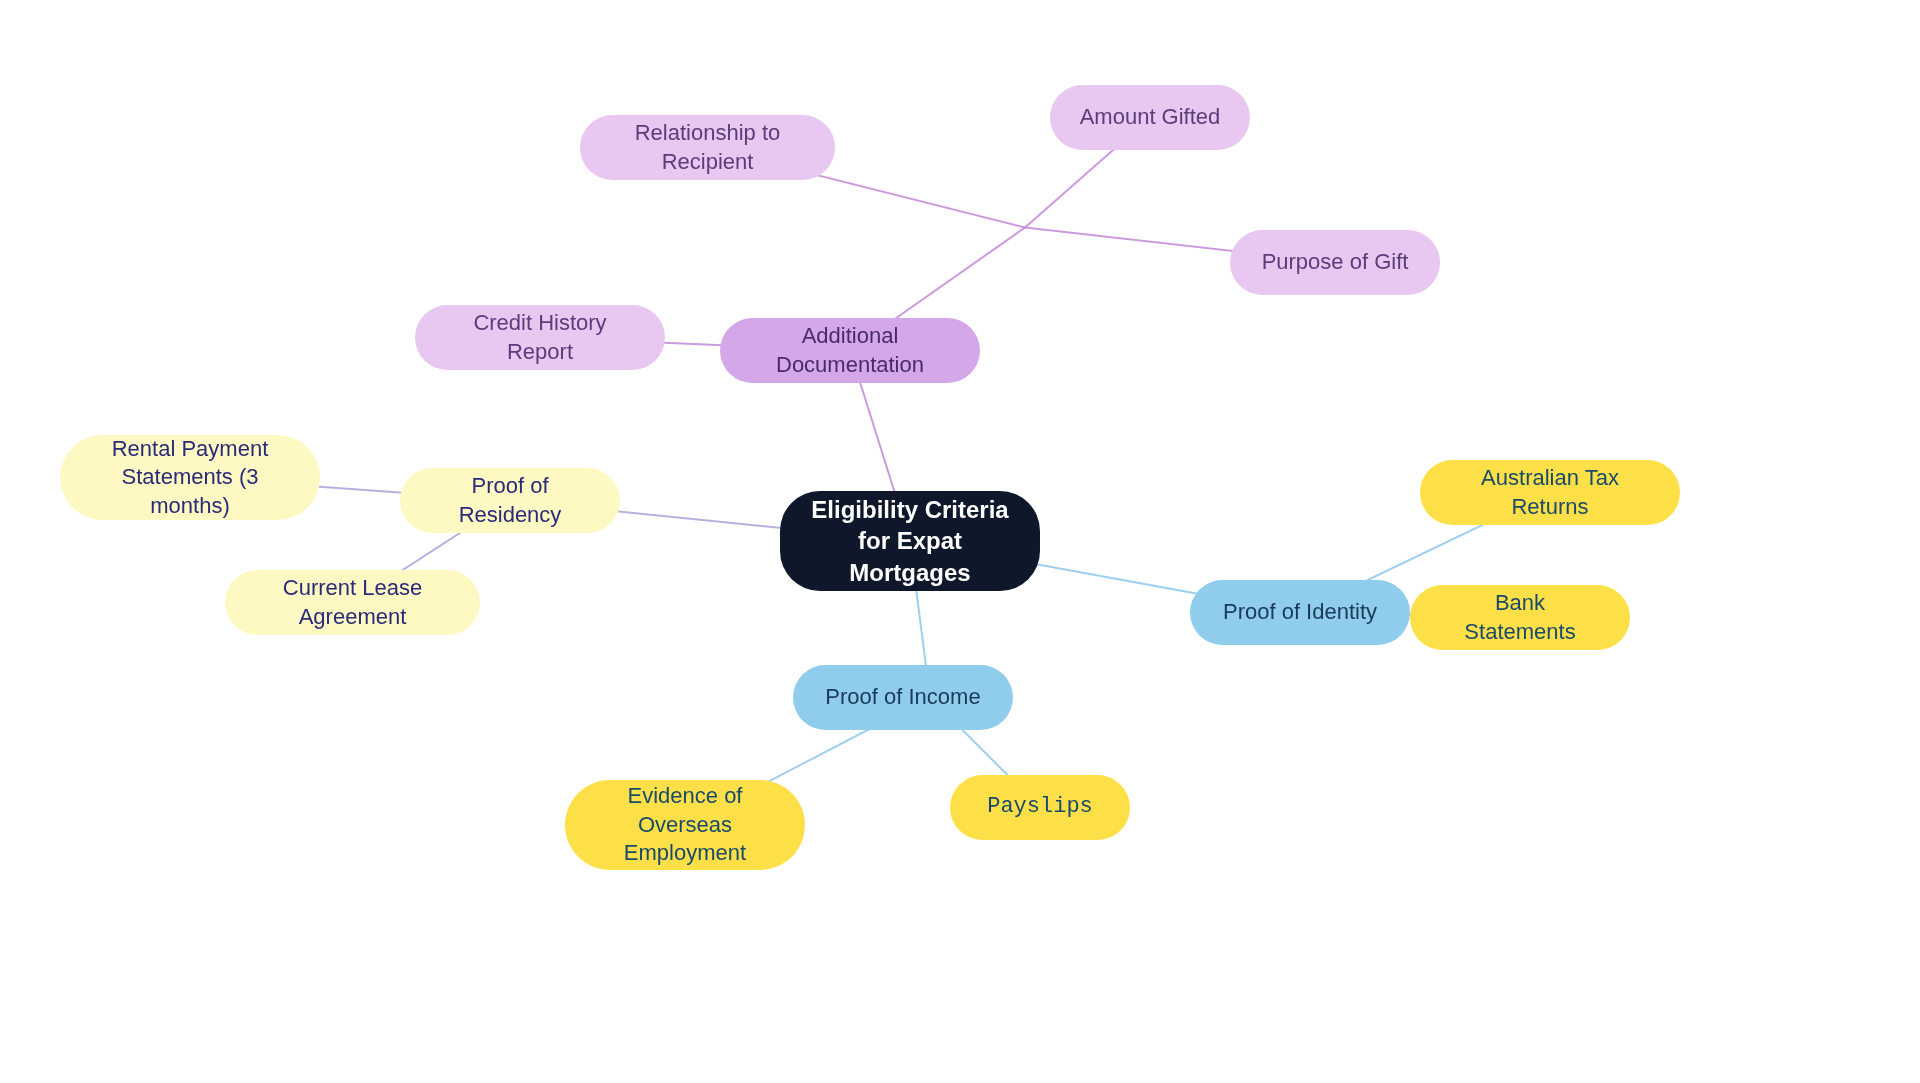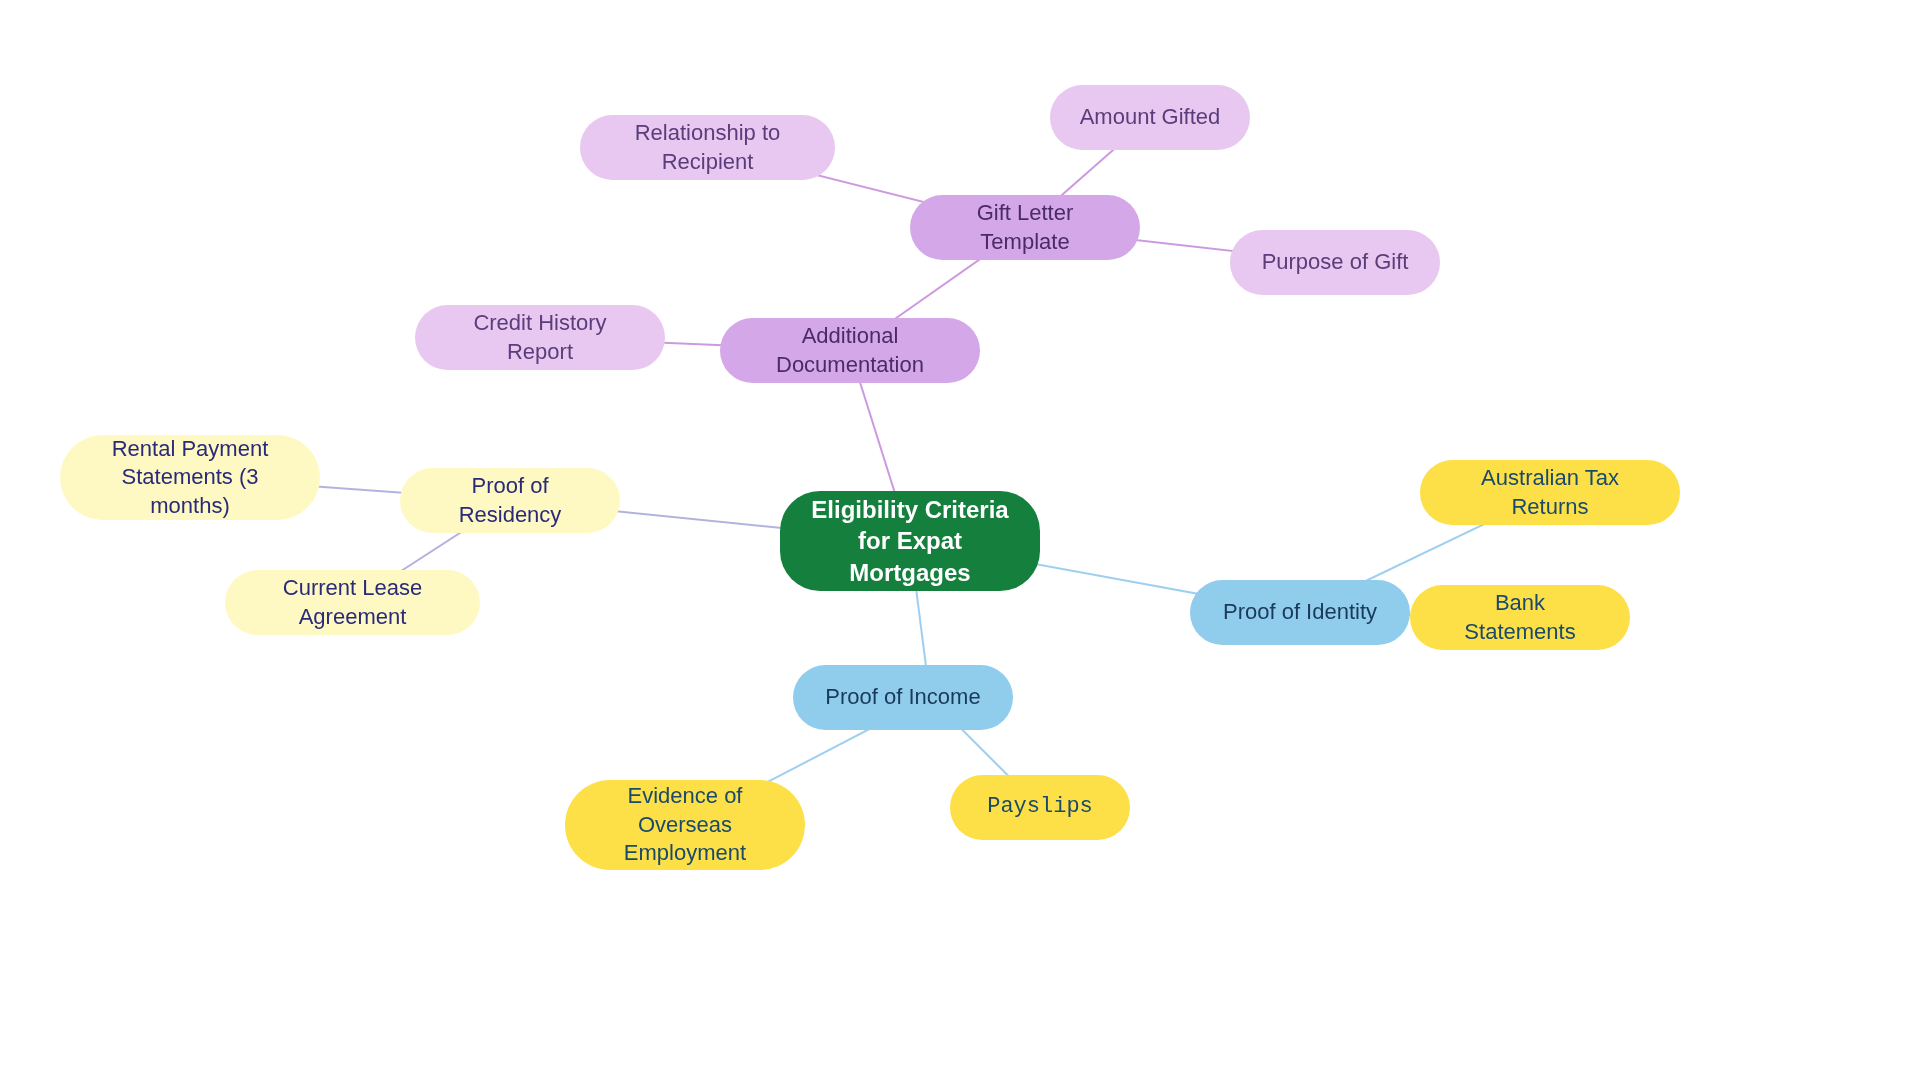--- a/index.html
+++ b/index.html
@@ -29,21 +29,21 @@
       display: flex;
       align-items: center;
       justify-content: center;
       text-align: center;
       font-size: 22px;
       font-weight: 500;
       padding: 14px 28px;
       line-height: 1.3;
     }
     .node-center {
-      background: #15803d;
+      background: #0f172a;
       color: #ffffff;
       font-size: 24px;
       font-weight: 600;
       border-radius: 40px;
       width: 260px;
       height: 100px;
     }
     .node-purple {
       background: #e8c8f0;
       color: #5a3d7a;
@@ -89,23 +89,20 @@
     </svg>
 
   <div class="node node-center" style="left:780px; top:491px; width:260px; height:100px;">
     <span>Eligibility Criteria for Expat Mortgages</span>
   </div>
 
   <div class="node node-purple-mid" style="left:720px; top:318px; width:260px; height:65px;">
     <span>Additional Documentation</span>
   </div>
 
-  <div class="node node-purple-mid" style="left:910px; top:195px; width:230px; height:65px;">
-    <span>Gift Letter Template</span>
-  </div>
 
   <div class="node node-purple" style="left:1050px; top:85px; width:200px; height:65px;">
     <span>Amount Gifted</span>
   </div>
 
   <div class="node node-purple" style="left:1230px; top:230px; width:210px; height:65px;">
     <span>Purpose of Gift</span>
   </div>
 
   <div class="node node-purple" style="left:580px; top:115px; width:255px; height:65px;">

